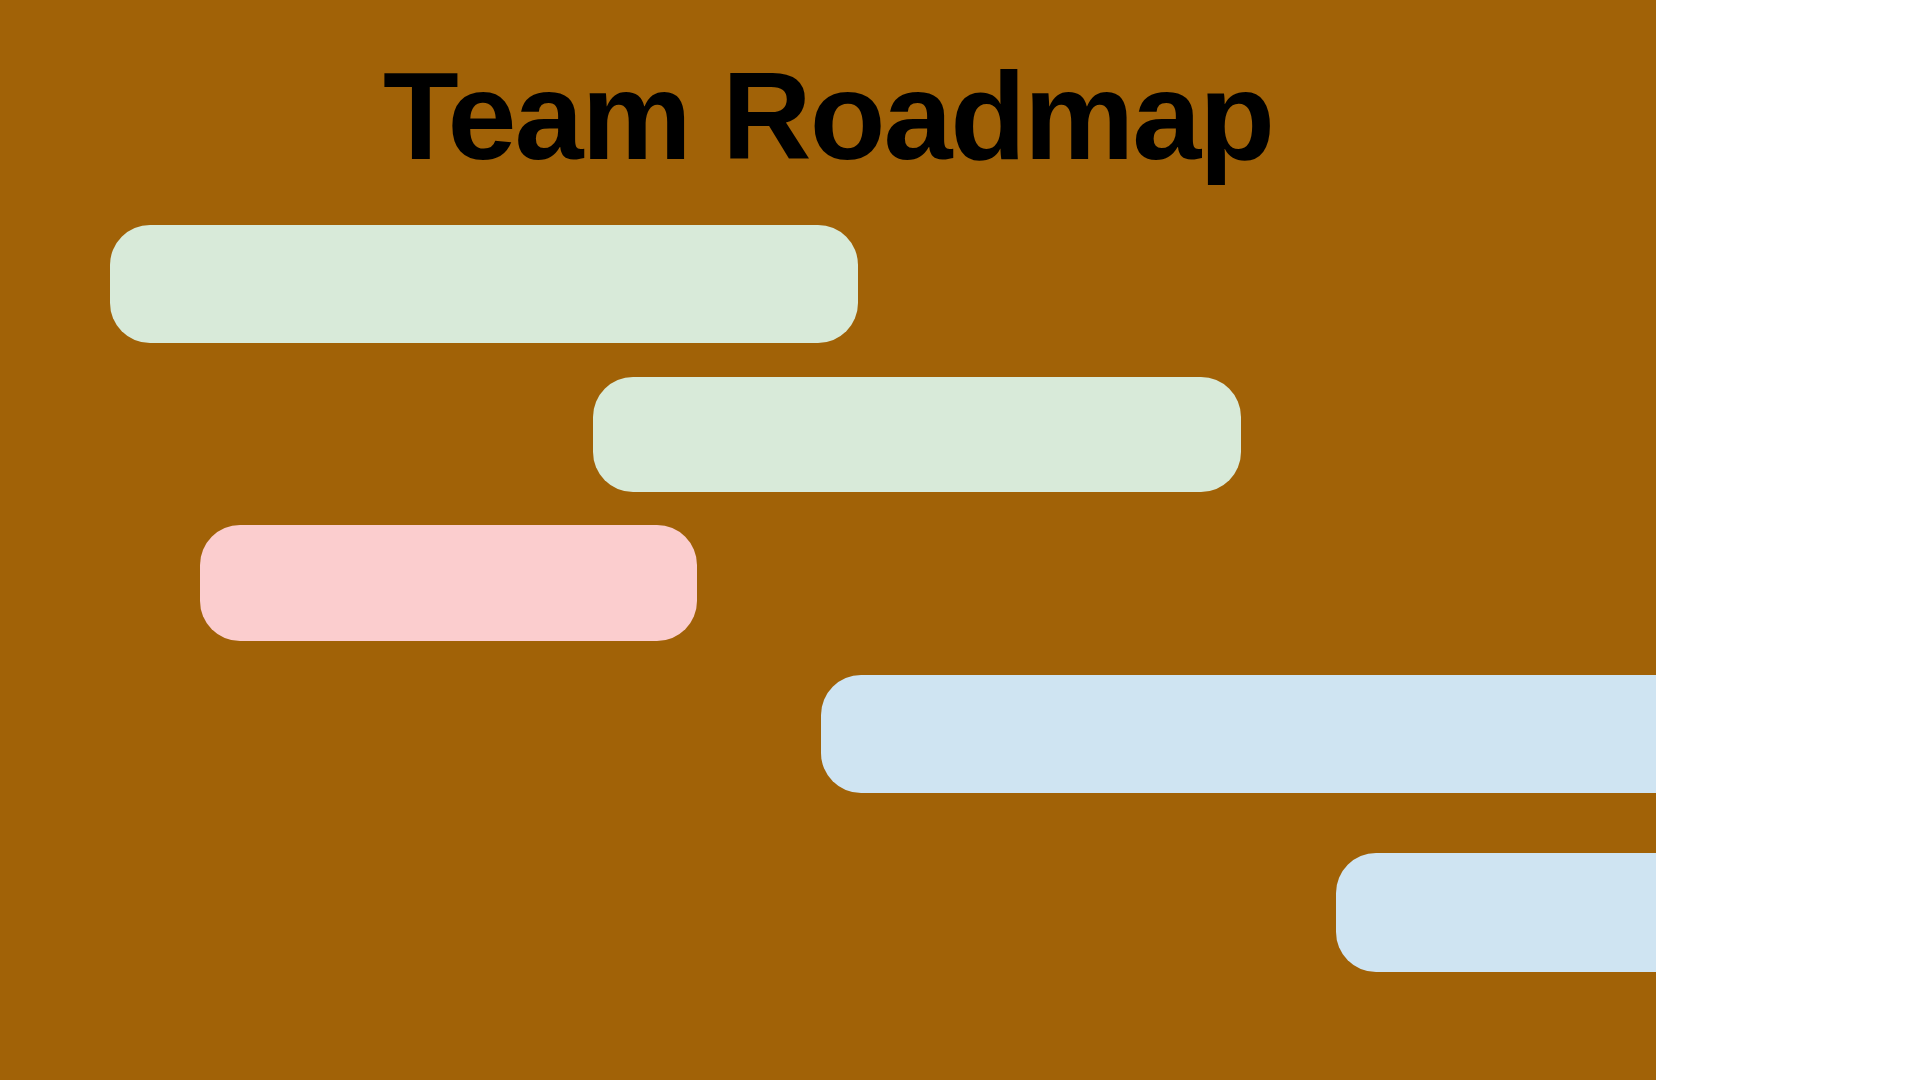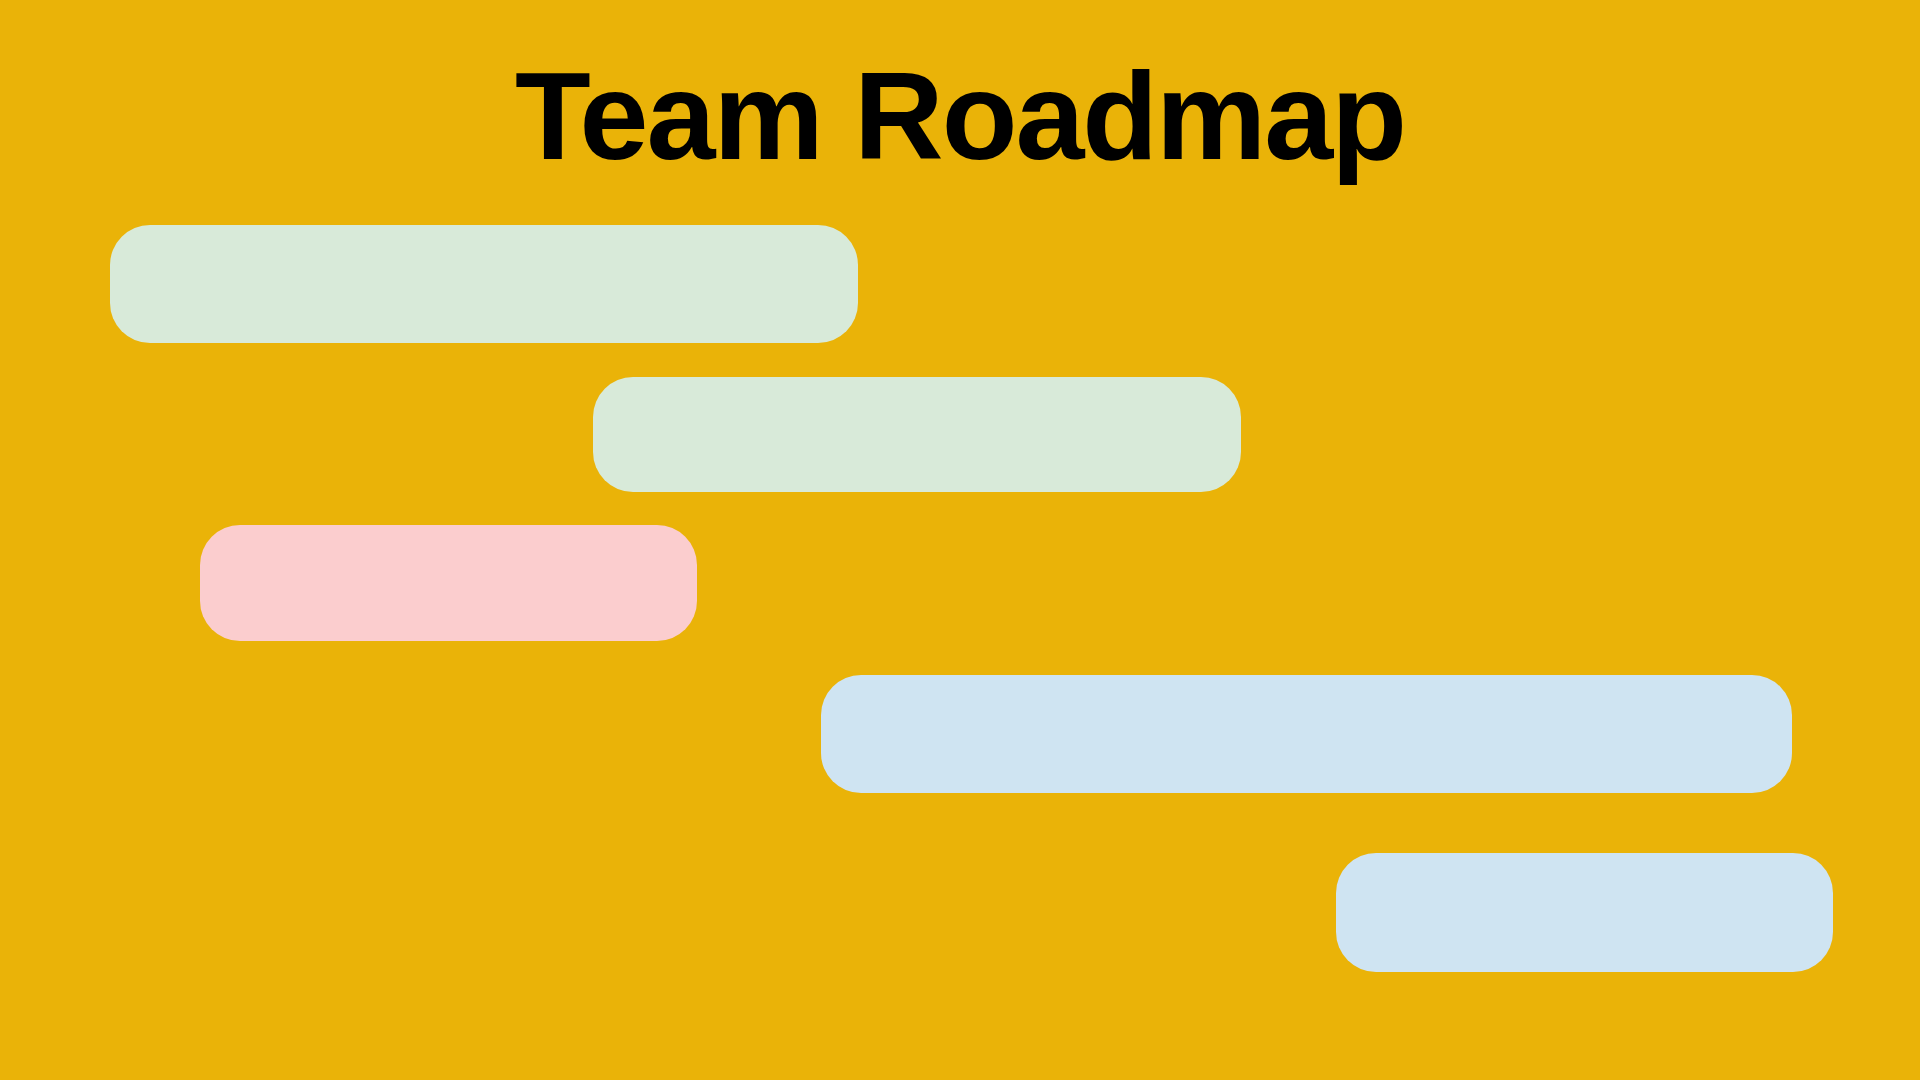--- a/index.html
+++ b/index.html
@@ -3,23 +3,23 @@
 <meta charset="utf-8">
 <style>
   html, body {
     margin: 0;
     padding: 0;
     background: #ffffff;
     font-family: "Liberation Sans", sans-serif;
   }
   .stage {
     position: relative;
-    width: 1920px;
+    width: 1656px;
     height: 1080px;
-    background: #eab308;
+    background: #a16207;
     overflow: hidden;
   }
   .title {
     position: absolute;
     top: 42px;
     left: 0;
     width: 100%;
     margin: 0;
     text-align: center;
     font-family: "Liberation Sans", sans-serif;

